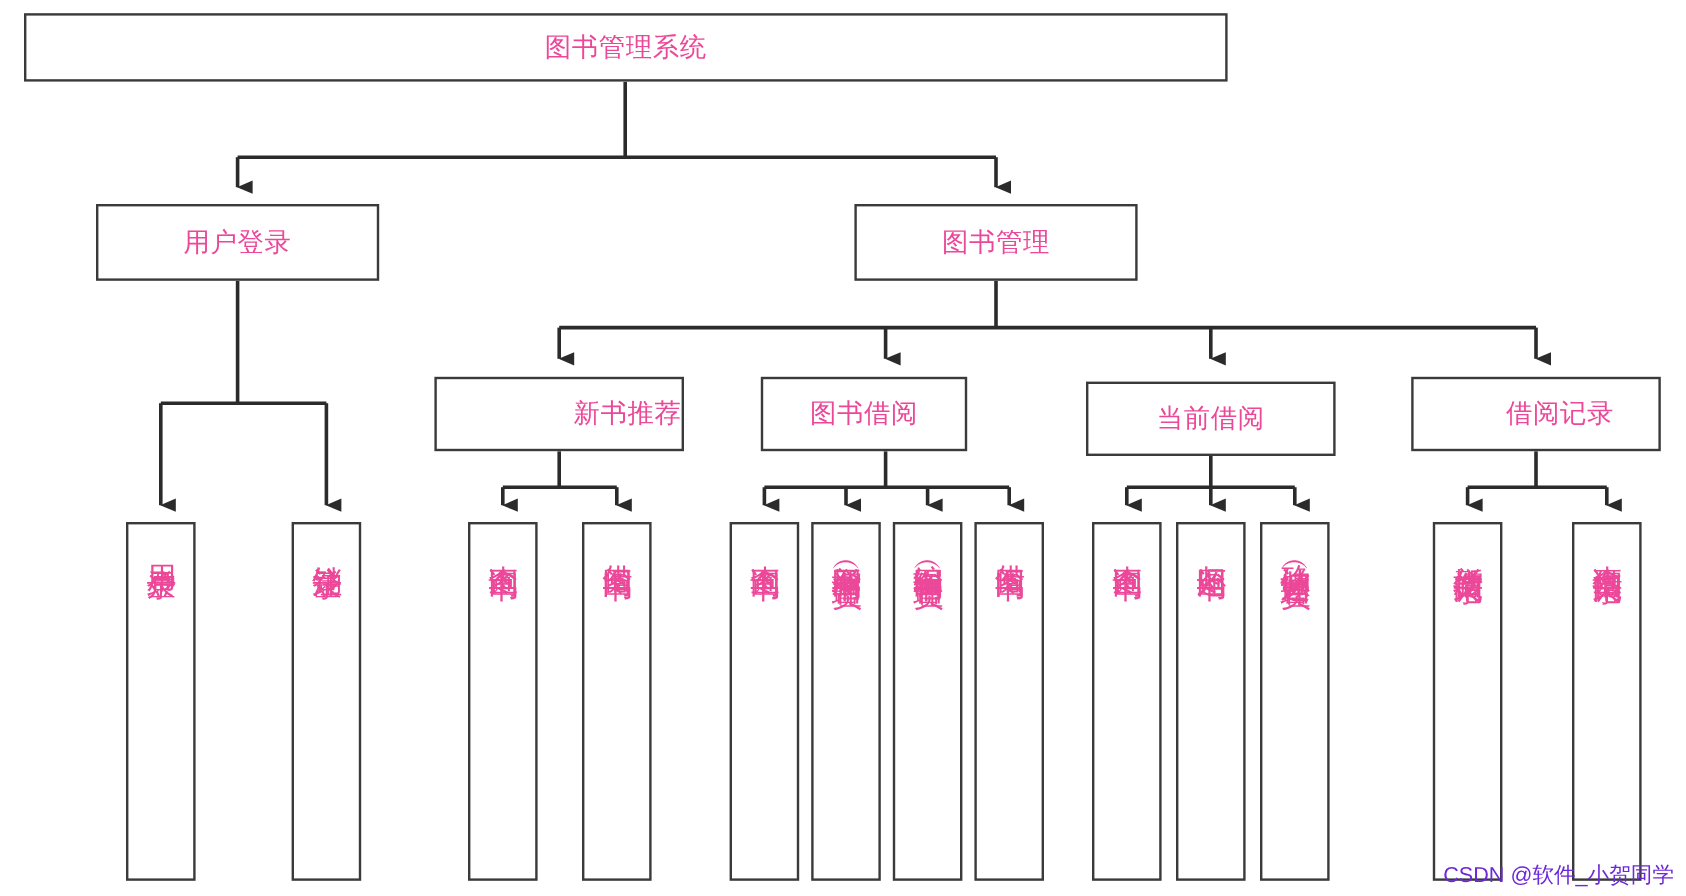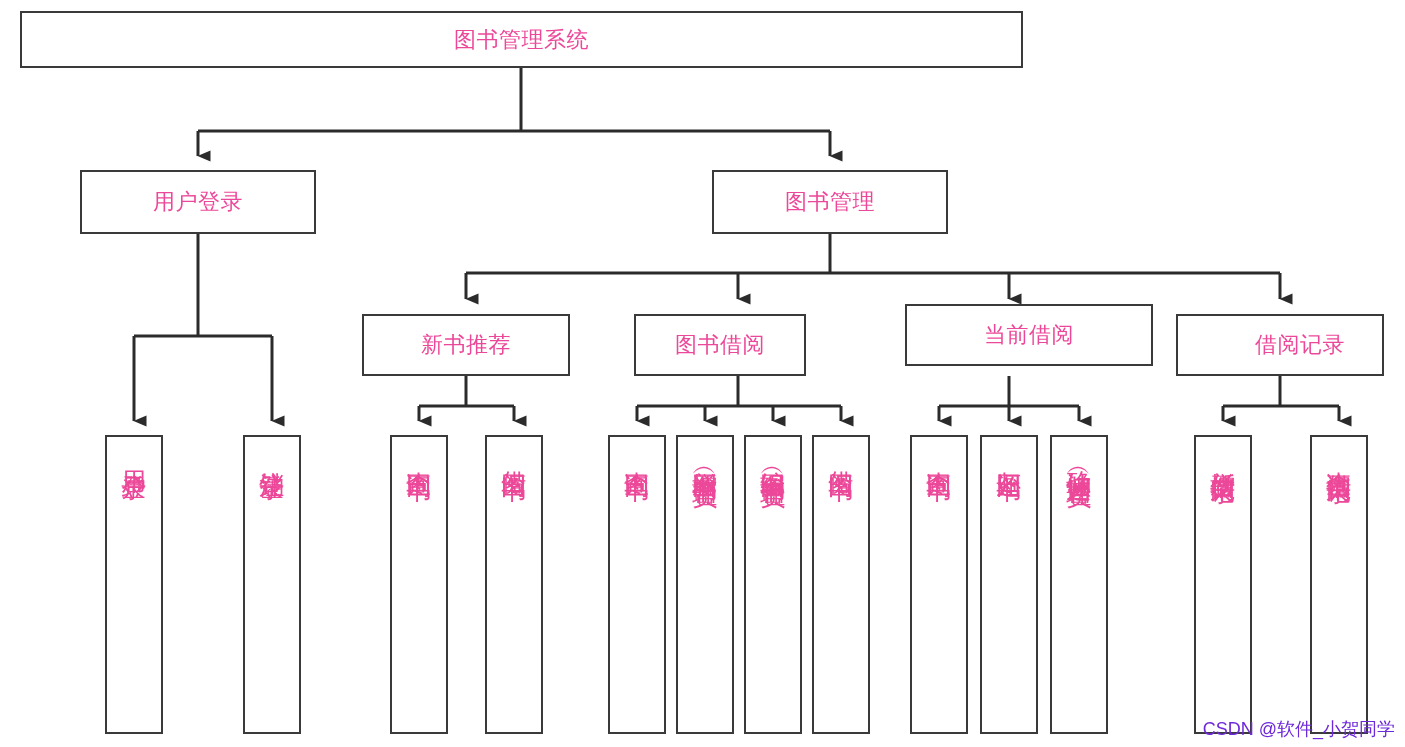--- a/index.html
+++ b/index.html
@@ -128,27 +128,27 @@
     <span class="lbl">图书管理系统</span>
   </div>
 
   <div class="node horiz" style="left:80px; top:170px; width:236px; height:64px;">
     <span class="lbl">用户登录</span>
   </div>
   <div class="node horiz" style="left:712px; top:170px; width:236px; height:64px;">
     <span class="lbl">图书管理</span>
   </div>
 
-  <div class="node horiz" style="left:362px; top:314px; width:208px; height:62px;">
+  <div class="node horiz" style="left:362px; top:314px; width:208px; height:62px;justify-content:flex-end;">
     <span class="lbl">新书推荐</span>
   </div>
   <div class="node horiz" style="left:634px; top:314px; width:172px; height:62px;">
     <span class="lbl">图书借阅</span>
   </div>
-  <div class="node horiz" style="left:905px; top:304px; width:248px; height:62px;">
+  <div class="node horiz" style="left:905px; top:318px; width:208px; height:62px;">
     <span class="lbl">当前借阅</span>
   </div>
   <div class="node horiz" style="left:1176px; top:314px; width:208px; height:62px;padding-left:40px;">
     <span class="lbl">借阅记录</span>
   </div>
 
   <div class="node vert" style="left:105px; top:435px; width:58px; height:299px;">
     <span class="lbl">用户登录</span>
   </div>
   <div class="node vert" style="left:243px; top:435px; width:58px; height:299px;">

